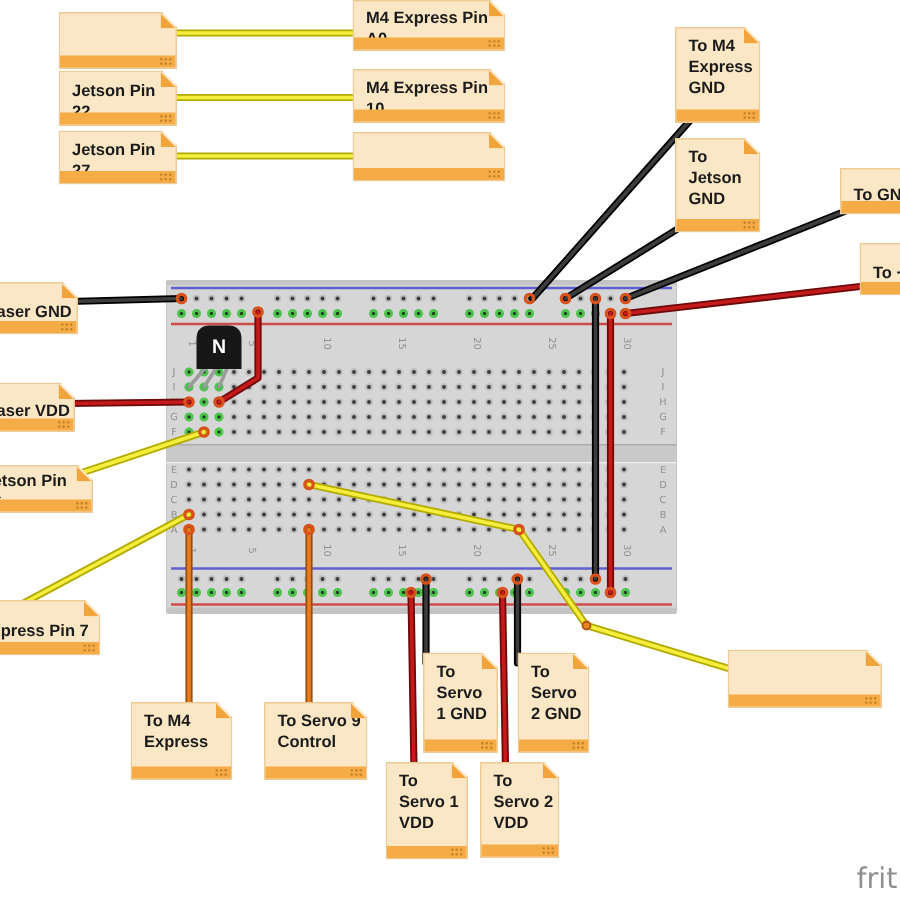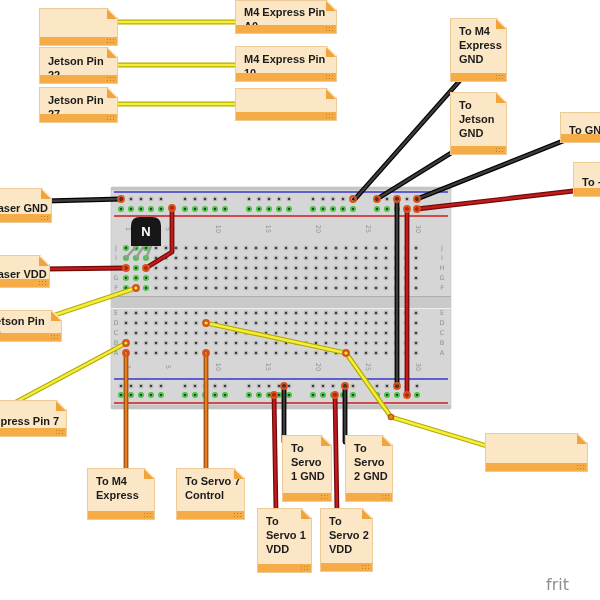--- a/index.html
+++ b/index.html
@@ -10,22 +10,22 @@
   .note{position:absolute;background:#fbe7c5;border:1px solid #eccb96;box-sizing:border-box;
         clip-path:polygon(0 0, calc(100% - 10px) 0, 100% 10px, 100% 100%, 0 100%);
         font:700 11px/14px "Liberation Sans",sans-serif;color:#1b1b1b;pointer-events:auto;}
   .note-text{position:absolute;left:0;right:0;top:0;bottom:8px;padding:5px 2px 0 8px;white-space:pre-line;}
   .note.single .note-text{display:flex;align-items:center;padding-top:12px;}
   .note-fold{position:absolute;top:0;right:0;width:10px;height:10px;background:#f2a43c;
              clip-path:polygon(0 0,100% 100%,0 100%);}
   .note-bar{position:absolute;left:0;right:0;bottom:0;height:8px;background:#f5ac47;}
   .note-grip{position:absolute;right:2px;top:1px;width:9px;height:6px;
              background:radial-gradient(circle,#c07f22 0.7px,transparent 0.9px);background-size:3px 3px;}
-  #watermark{position:absolute;left:546px;top:575px;z-index:3;font-family:"DejaVu Sans",sans-serif;
-             font-size:16px;color:#8f8f8f;letter-spacing:0px;}
+  #watermark{position:absolute;left:571px;top:575px;z-index:3;font-family:"DejaVu Sans",sans-serif;
+             font-size:19px;color:#8f8f8f;letter-spacing:0px;}
 </style>
 </head>
 <body>
 
 <div id="canvas">
   <svg id="board-svg" width="600" height="600">
       <g>
         <rect x="111" y="187" width="340" height="222" fill="#d6d6d6" stroke="#bfbfbf" stroke-width="0.6" rx="1.5"></rect>
         <rect x="111" y="187" width="340" height="3" fill="#c4c4c4"></rect>
         <rect x="111" y="405" width="340" height="4" fill="#c4c4c4"></rect>
@@ -649,21 +649,21 @@
       </div>
       <div class="note" style="left: 87px; top: 468px; width: 68px; height: 52px;">
         <div class="note-text">To M4
 Express</div>
         <div class="note-fold"></div>
         <div class="note-bar">
           <div class="note-grip"></div>
         </div>
       </div>
       <div class="note" style="left: 176px; top: 468px; width: 69px; height: 52px;">
-        <div class="note-text">To Servo 7
+        <div class="note-text">To Servo 9
 Control</div>
         <div class="note-fold"></div>
         <div class="note-bar">
           <div class="note-grip"></div>
         </div>
       </div>
       <div class="note" style="left: 282px; top: 435px; width: 50px; height: 67px;">
         <div class="note-text">To
 Servo
 1 GND</div>

